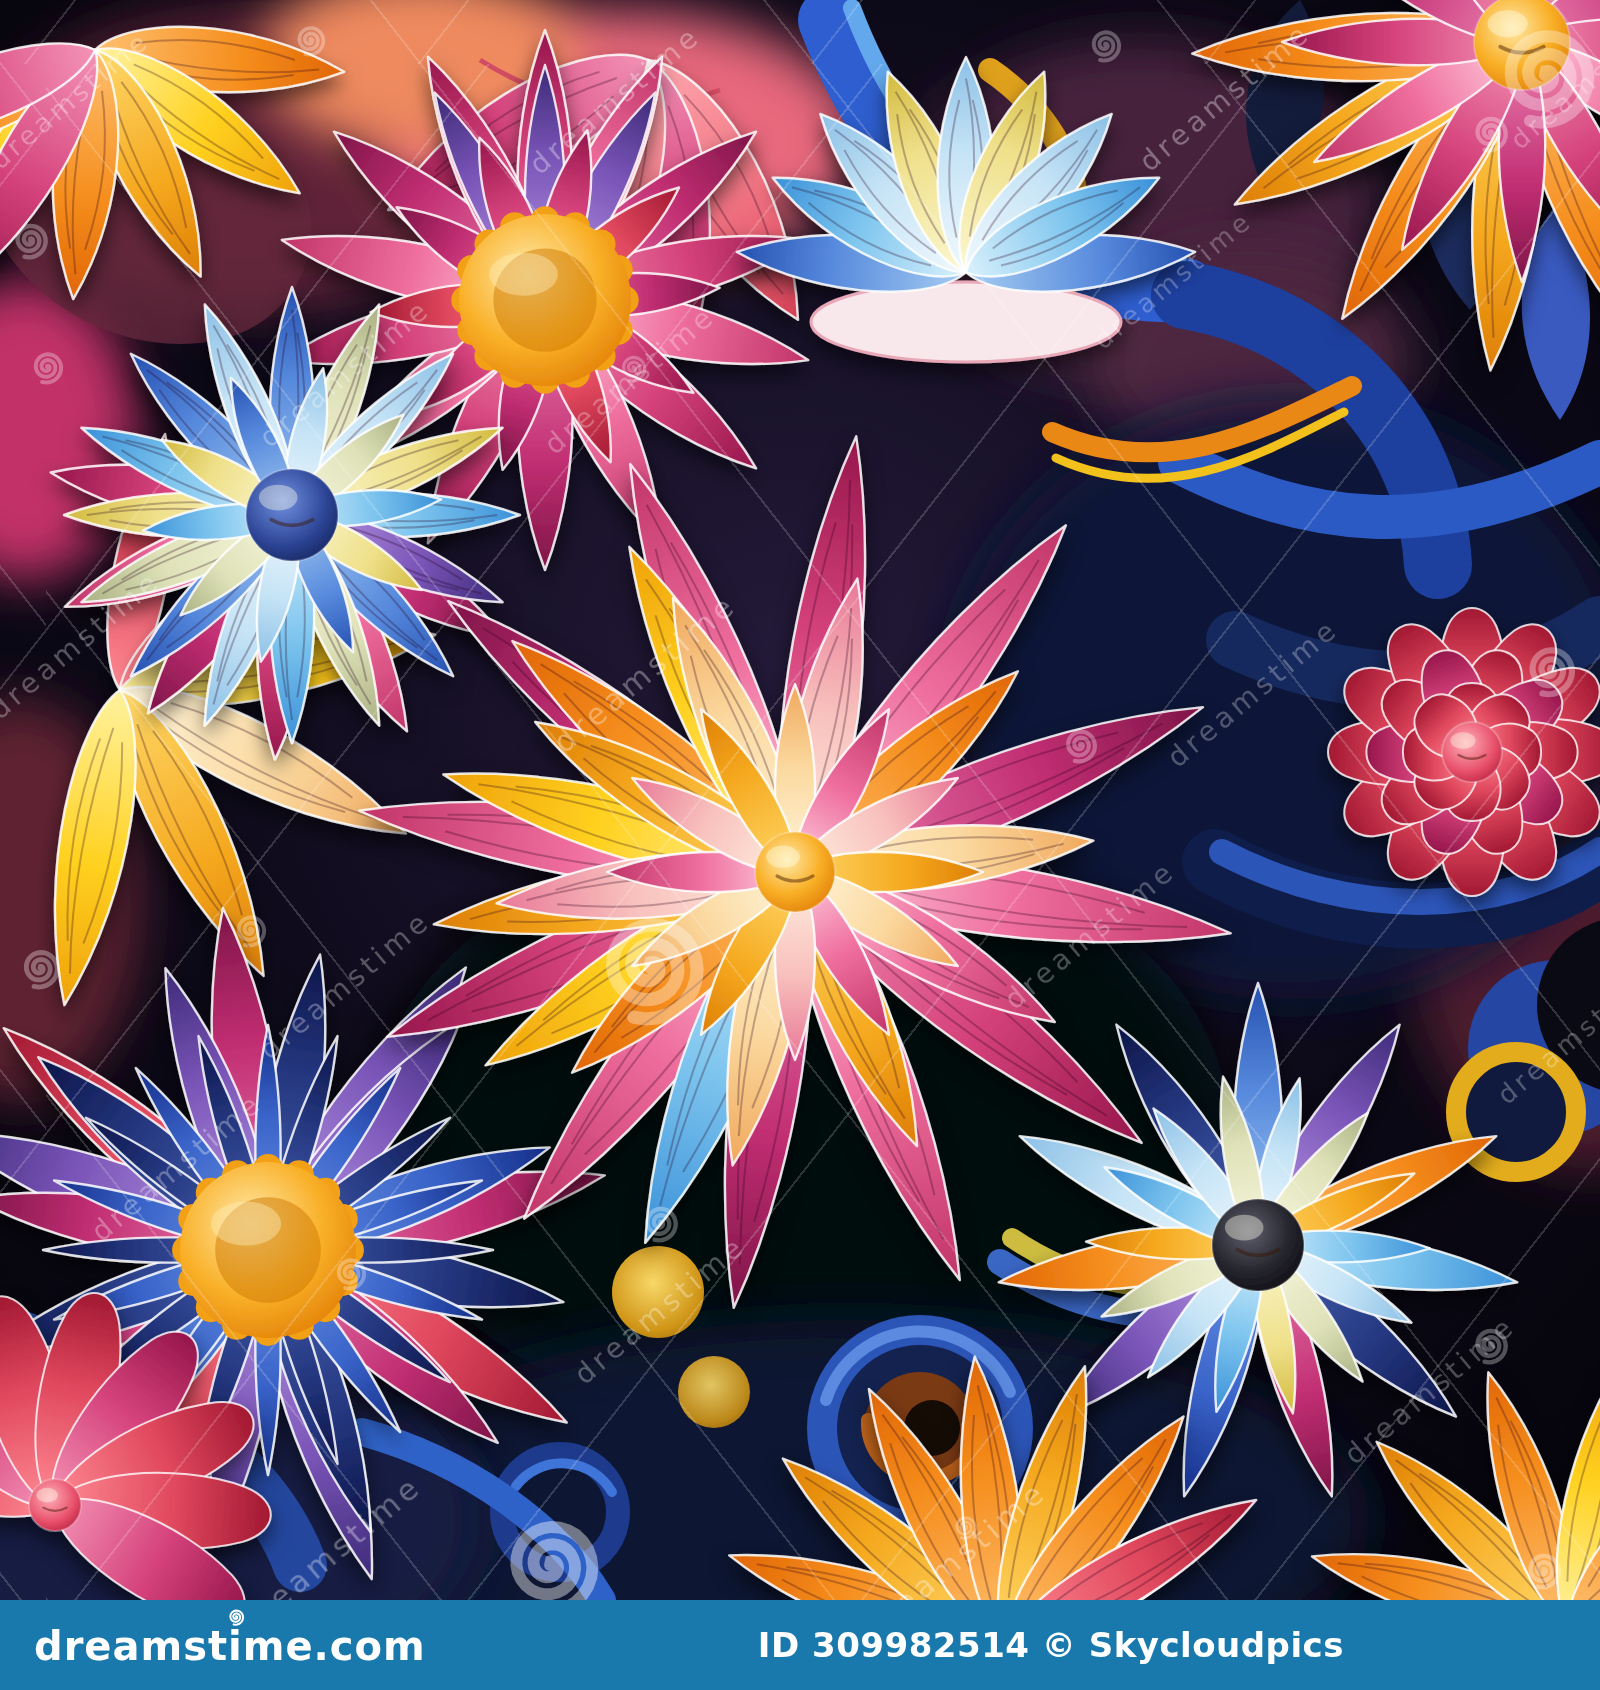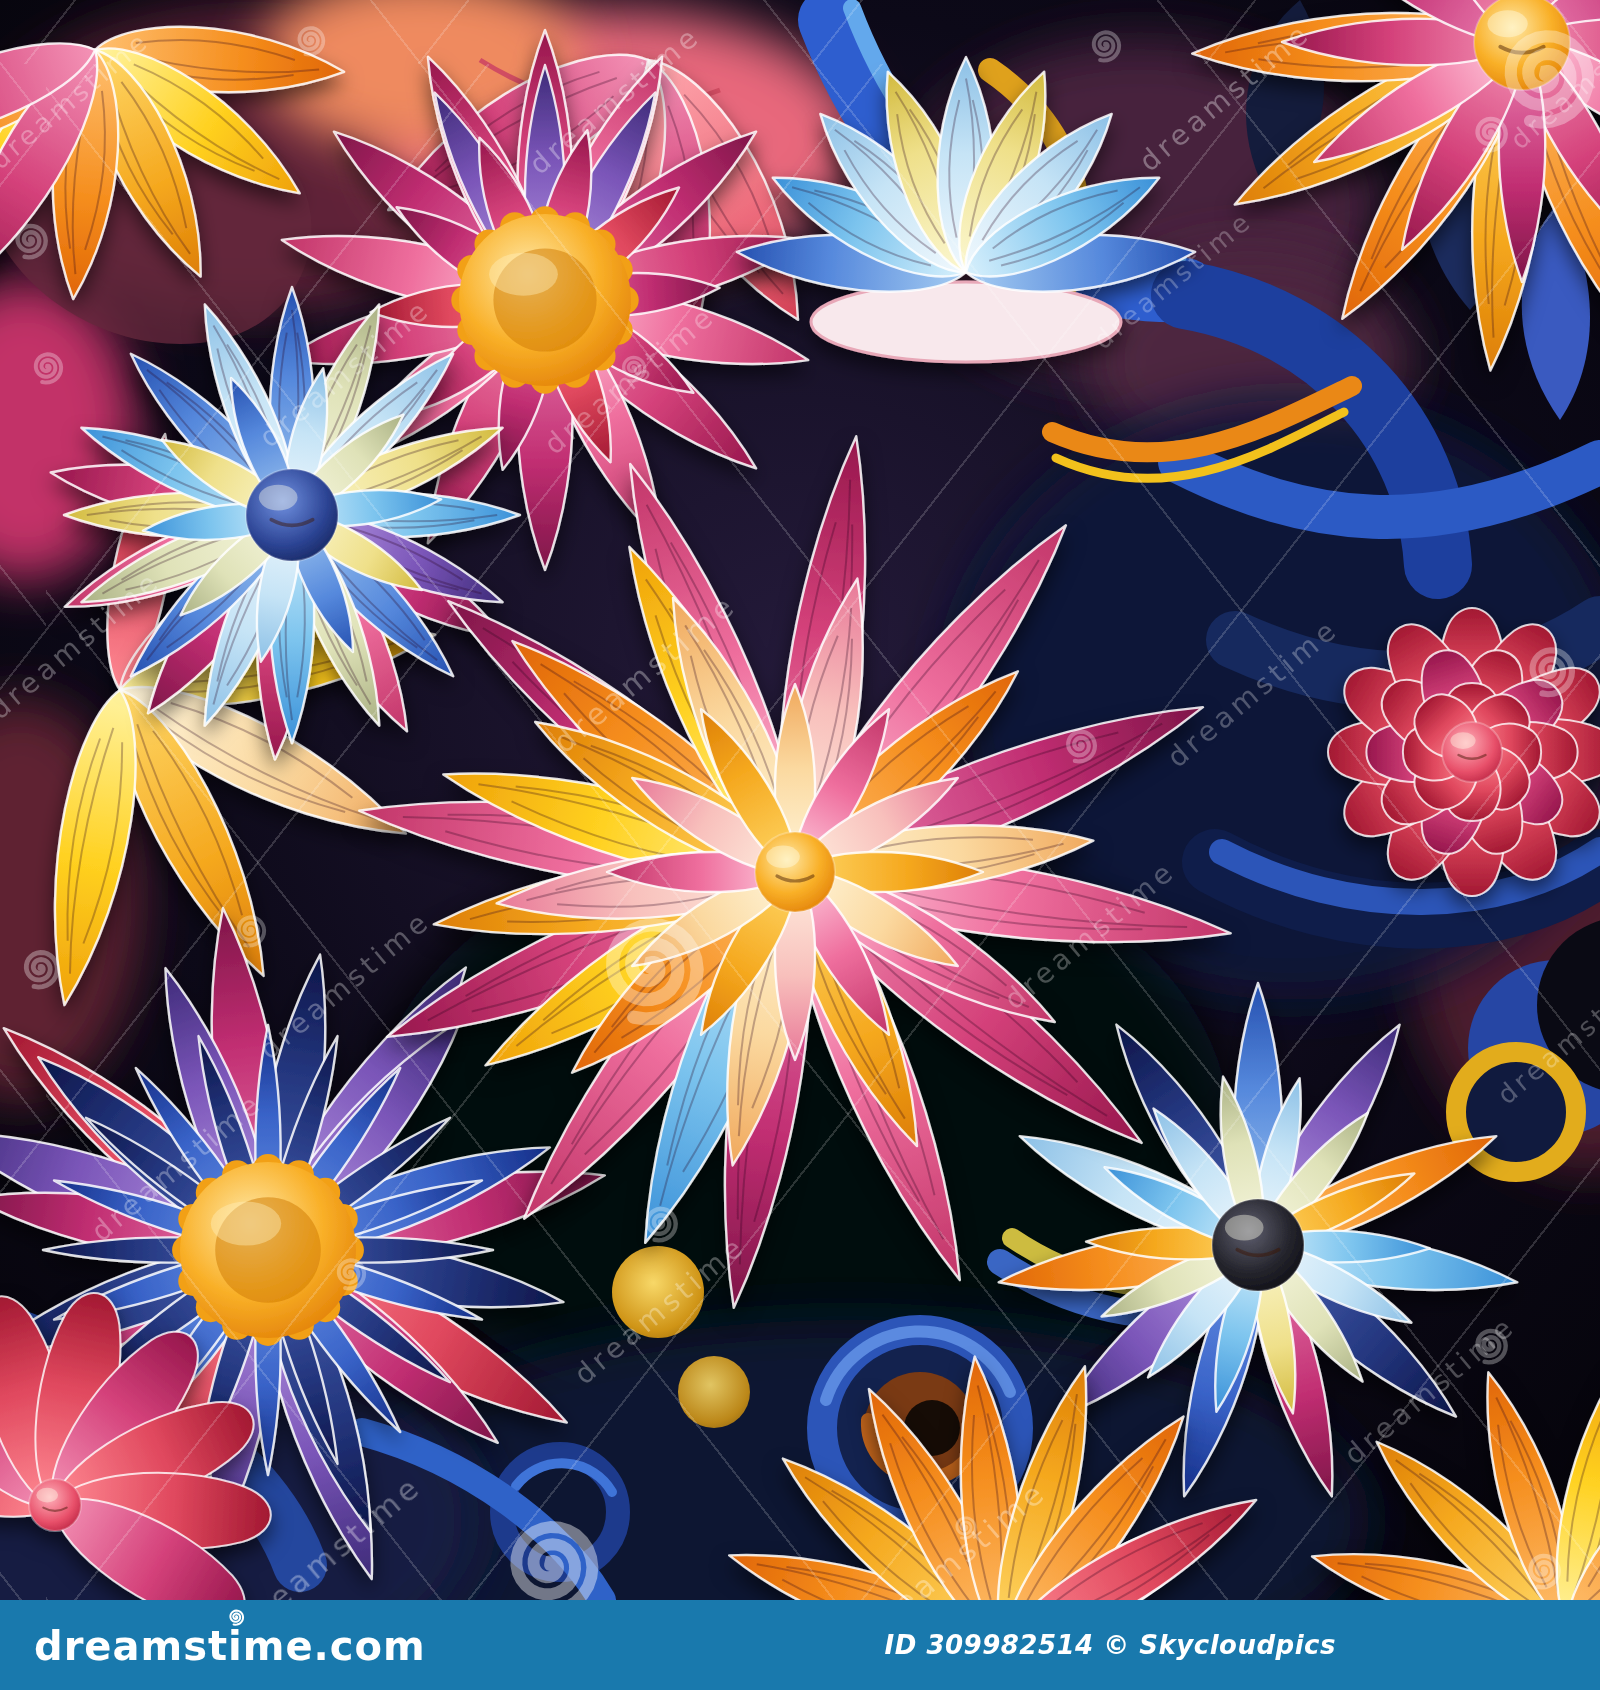--- a/index.html
+++ b/index.html
@@ -12,22 +12,22 @@
       repeating-linear-gradient(-52deg, rgba(255,255,255,.17) 0 2px, transparent 2px 310px);
     background-position:46px 0, 0 64px;}
   .wm-text{position:absolute;transform:translate(-50%,-50%) rotate(-40deg);
     font-weight:500;letter-spacing:.16em;color:#ffffff;white-space:nowrap;user-select:none;}
   .wm-spiral{position:absolute;transform:translate(-50%,-50%);line-height:0;}
   .footer{position:absolute;left:0;top:1600px;width:1600px;height:90px;background:#1979ad;color:#fff;padding-left:28px;}
   .dt-logo{position:absolute;left:34px;top:50%;transform:translateY(-48%);
     font-size:40px;font-weight:bold;letter-spacing:1px;}
   .ii{position:relative;}
   .logo-spiral{position:absolute;left:-1px;top:-15px;width:18px;height:18px;font-style:normal;line-height:0;}
-  .credit{position:absolute;right:292px;top:50%;transform:translateY(-50%);
-    font-size:26px;font-weight:bold;letter-spacing:.5px;font-style:italic;}
+  .credit{position:absolute;right:284px;top:50%;transform:translateY(-50%);
+    font-size:34px;font-weight:bold;letter-spacing:.5px;}
 </style>
 </head>
 <body>
 
 <div class="stage">
 
   <svg id="art-svg" class="art" viewBox="0 0 1600 1600">
     <defs>
       <radialGradient id="bgR" cx="50%" cy="42%" r="75%">
         <stop offset="0" stop-color="#241a3a"></stop>

